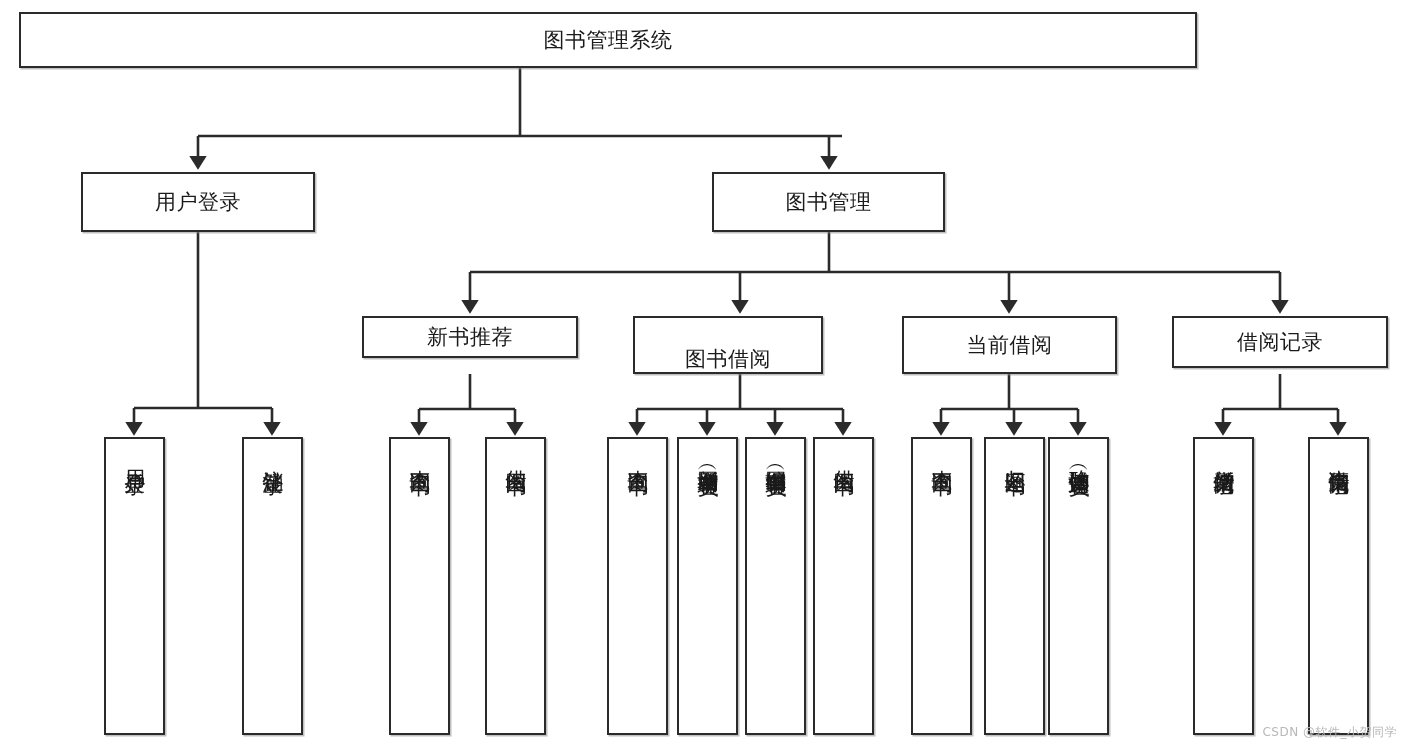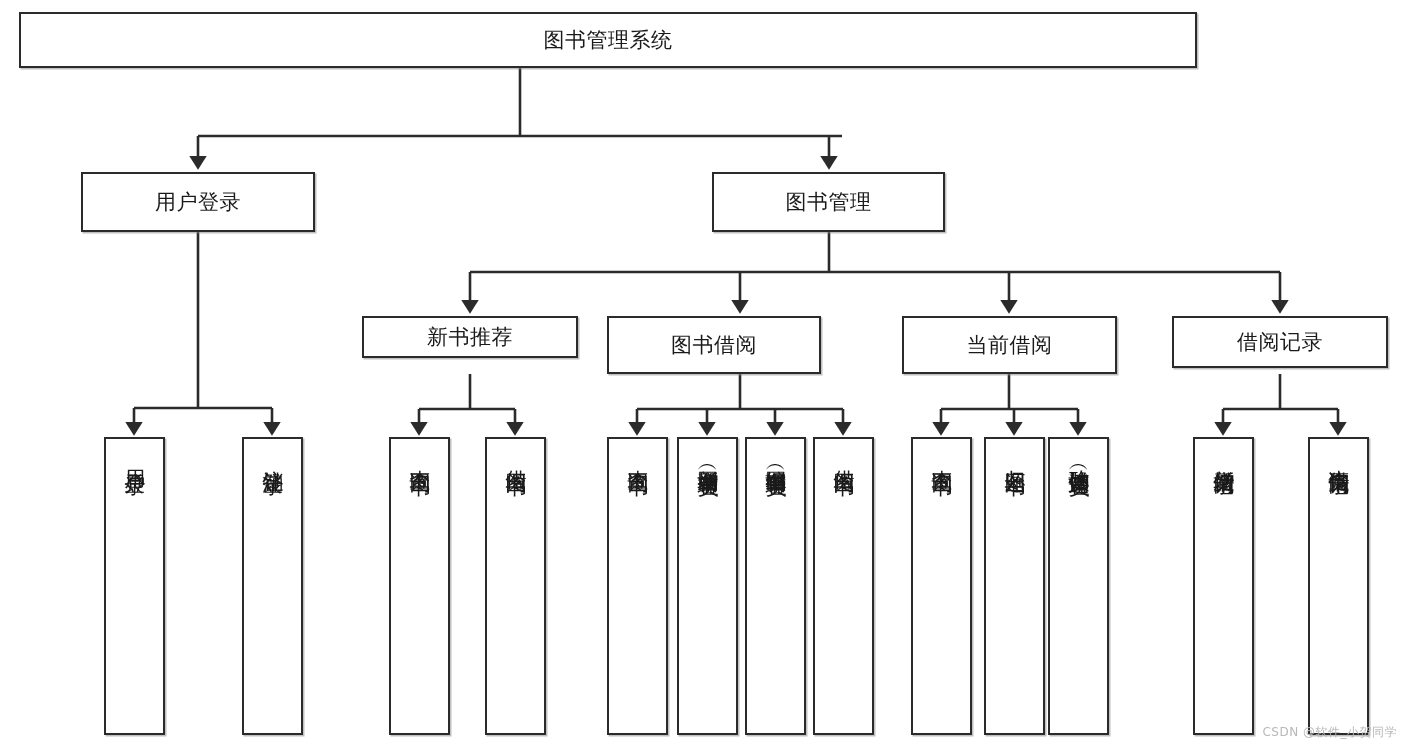--- a/index.html
+++ b/index.html
@@ -145,21 +145,21 @@
   <div class="node" id="node-l2-0" style="left: 81px; top: 172px; width: 234px; height: 60px;">
     <span class="label">用户登录</span>
   </div>
   <div class="node" id="node-l2-1" style="left: 712px; top: 172px; width: 233px; height: 60px;">
     <span class="label">图书管理</span>
   </div>
 
   <div class="node" id="node-l3-0" style="left: 362px; top: 316px; width: 216px; height: 42px;">
     <span class="label">新书推荐</span>
   </div>
-  <div class="node" id="node-l3-1" style="left: 607px; top: 316px; width: 214px; height: 58px;">
+  <div class="node" id="node-l3-1" style="left: 633px; top: 316px; width: 190px; height: 58px; align-items: flex-end;">
     <span class="label">图书借阅</span>
   </div>
   <div class="node" id="node-l3-2" style="left: 902px; top: 316px; width: 215px; height: 58px;">
     <span class="label">当前借阅</span>
   </div>
   <div class="node" id="node-l3-3" style="left: 1172px; top: 316px; width: 216px; height: 52px;">
     <span class="label">借阅记录</span>
   </div>
 
   <div class="node vertical" id="node-leaf-0" style="left: 104px; top: 437px; width: 61px; height: 298px;">

